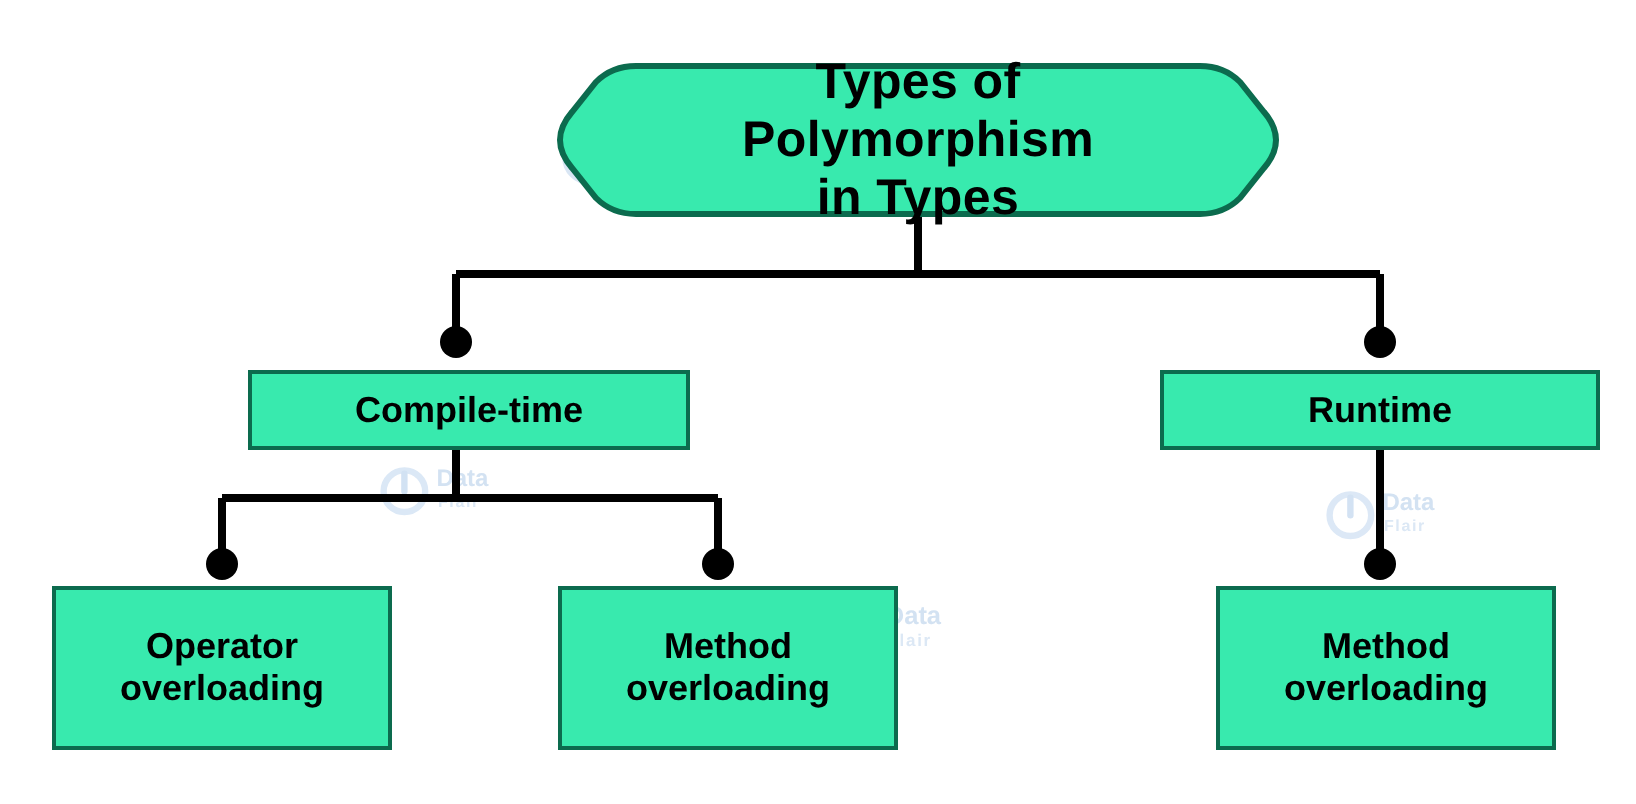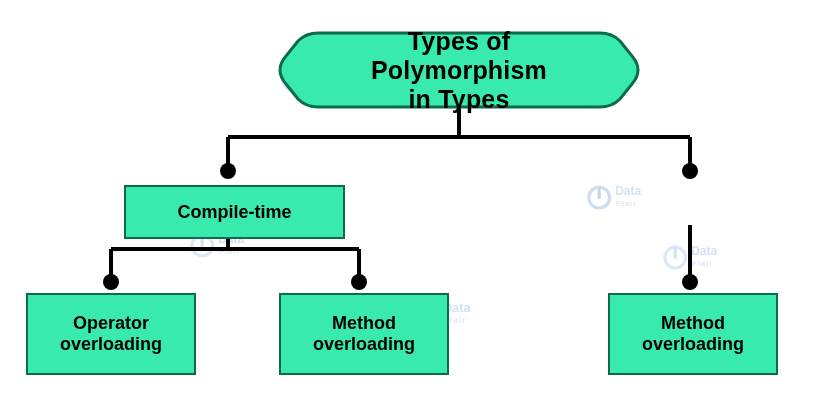--- a/index.html
+++ b/index.html
@@ -63,21 +63,21 @@
   }
   #node-title .title-text {
     position: relative;
     z-index: 1;
   }
 
   #node-compile-time {
     left: 124px;
     top: 185px;
     width: 221px;
-    height: 54px;
+    height: 40px;
     font-size: 18px;
   }
   #node-runtime {
     left: 580px;
     top: 185px;
     width: 220px;
     height: 40px;
     font-size: 18px;
   }
   #node-operator-overloading {
@@ -181,20 +181,23 @@
     </svg>
     <span class="title-text">
       <span>Types of Polymorphism</span><br>
       <span>in Types</span>
     </span>
   </div>
 
   <div class="node" id="node-compile-time">
     <span>Compile-time</span>
   </div>
+  <div class="node" id="node-runtime">
+    <span>Runtime</span>
+  </div>
 
   <div class="node" id="node-operator-overloading">
     <span>
       <span>Operator</span><br>
       <span>overloading</span>
     </span>
   </div>
   <div class="node" id="node-method-overloading">
     <span>
       <span>Method</span><br>

